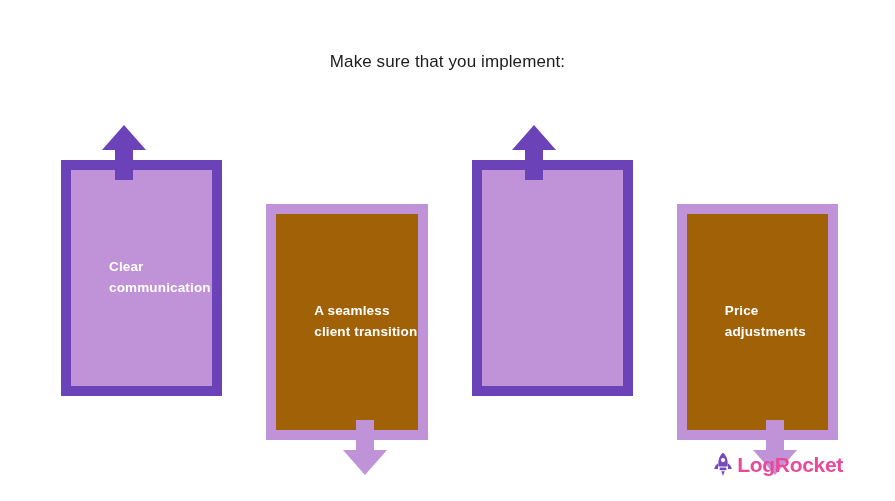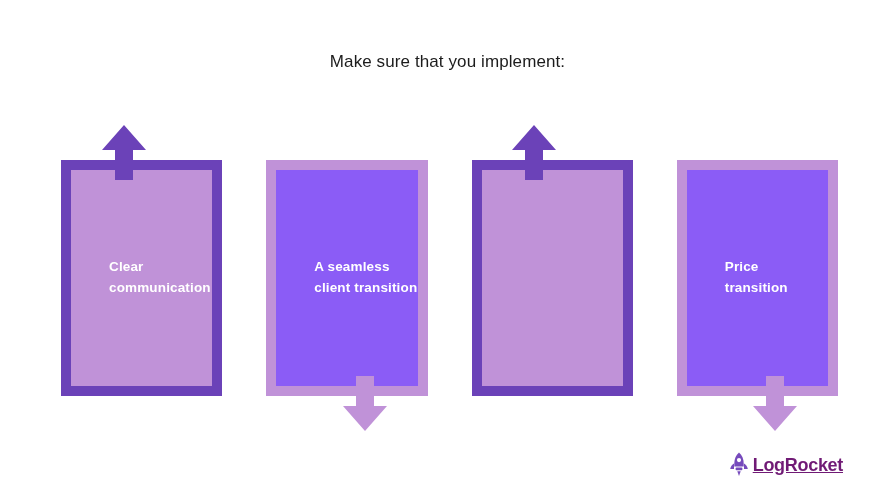--- a/index.html
+++ b/index.html
@@ -54,22 +54,23 @@
     box-sizing: border-box;
     border-style: solid;
     border-width: 10px;
   }
 
   .cell.light {
     background: #c092d8;
     border-color: #6b42b8;
   }
   .cell.dark {
-    background: #8b5cf6;
+    background: #a16207;
     border-color: #c092d8;
+    margin-top: 44px;
   }
 
   .cell-label {
     position: absolute;
     left: 38px;
     top: 50%;
     transform: translateY(-50%);
     font-size: 13.5px;
     font-weight: bold;
     color: #ffffff;
@@ -101,26 +102,25 @@
   .logo {
     position: absolute;
     right: 52px;
     bottom: 24px;
     display: flex;
     align-items: center;
     gap: 3px;
   }
   .logo-mark { display: block; width: 22px; height: 25px; }
   .logo-text {
-    font-size: 18px;
+    font-size: 21px;
     font-weight: bold;
-    color: #701a75;
+    color: #ec4899;
     letter-spacing: -0.3px;
     line-height: 1;
-    text-decoration: underline;
   }
 </style>
 </head>
 <body>
 
 <div class="canvas">
 
   <div class="title">Make sure that you implement:</div>
 
   <div class="diagram">
@@ -153,21 +153,21 @@
       </div>
     </div>
 
     <div class="cell dark">
       <div class="arrow down">
         <svg viewBox="0 0 48 56" xmlns="http://www.w3.org/2000/svg">
           <path d="M24 55 L46 30 L33 30 L33 0 L15 0 L15 30 L2 30 Z" fill="#c092d8"></path>
         </svg>
       </div>
       <div class="cell-label">Price
-transition</div>
+adjustments</div>
     </div>
 
   </div>
 
   <div class="logo">
     <span class="logo-mark-wrap">
       <svg class="logo-mark" viewBox="0 0 22 25" xmlns="http://www.w3.org/2000/svg">
         <path d="M11 0.6 C7.9 3.3 6.3 7.2 6.3 11.4 L6.3 14.4 L15.7 14.4 L15.7 11.4 C15.7 7.2 14.1 3.3 11 0.6 Z" fill="#764abc"></path>
         <circle cx="11" cy="8.1" r="2.1" fill="#ffffff"></circle>
         <path d="M6.0 11.6 C4.0 12.9 2.6 14.8 2.2 17.0 L6.0 17.0 Z" fill="#764abc"></path>

